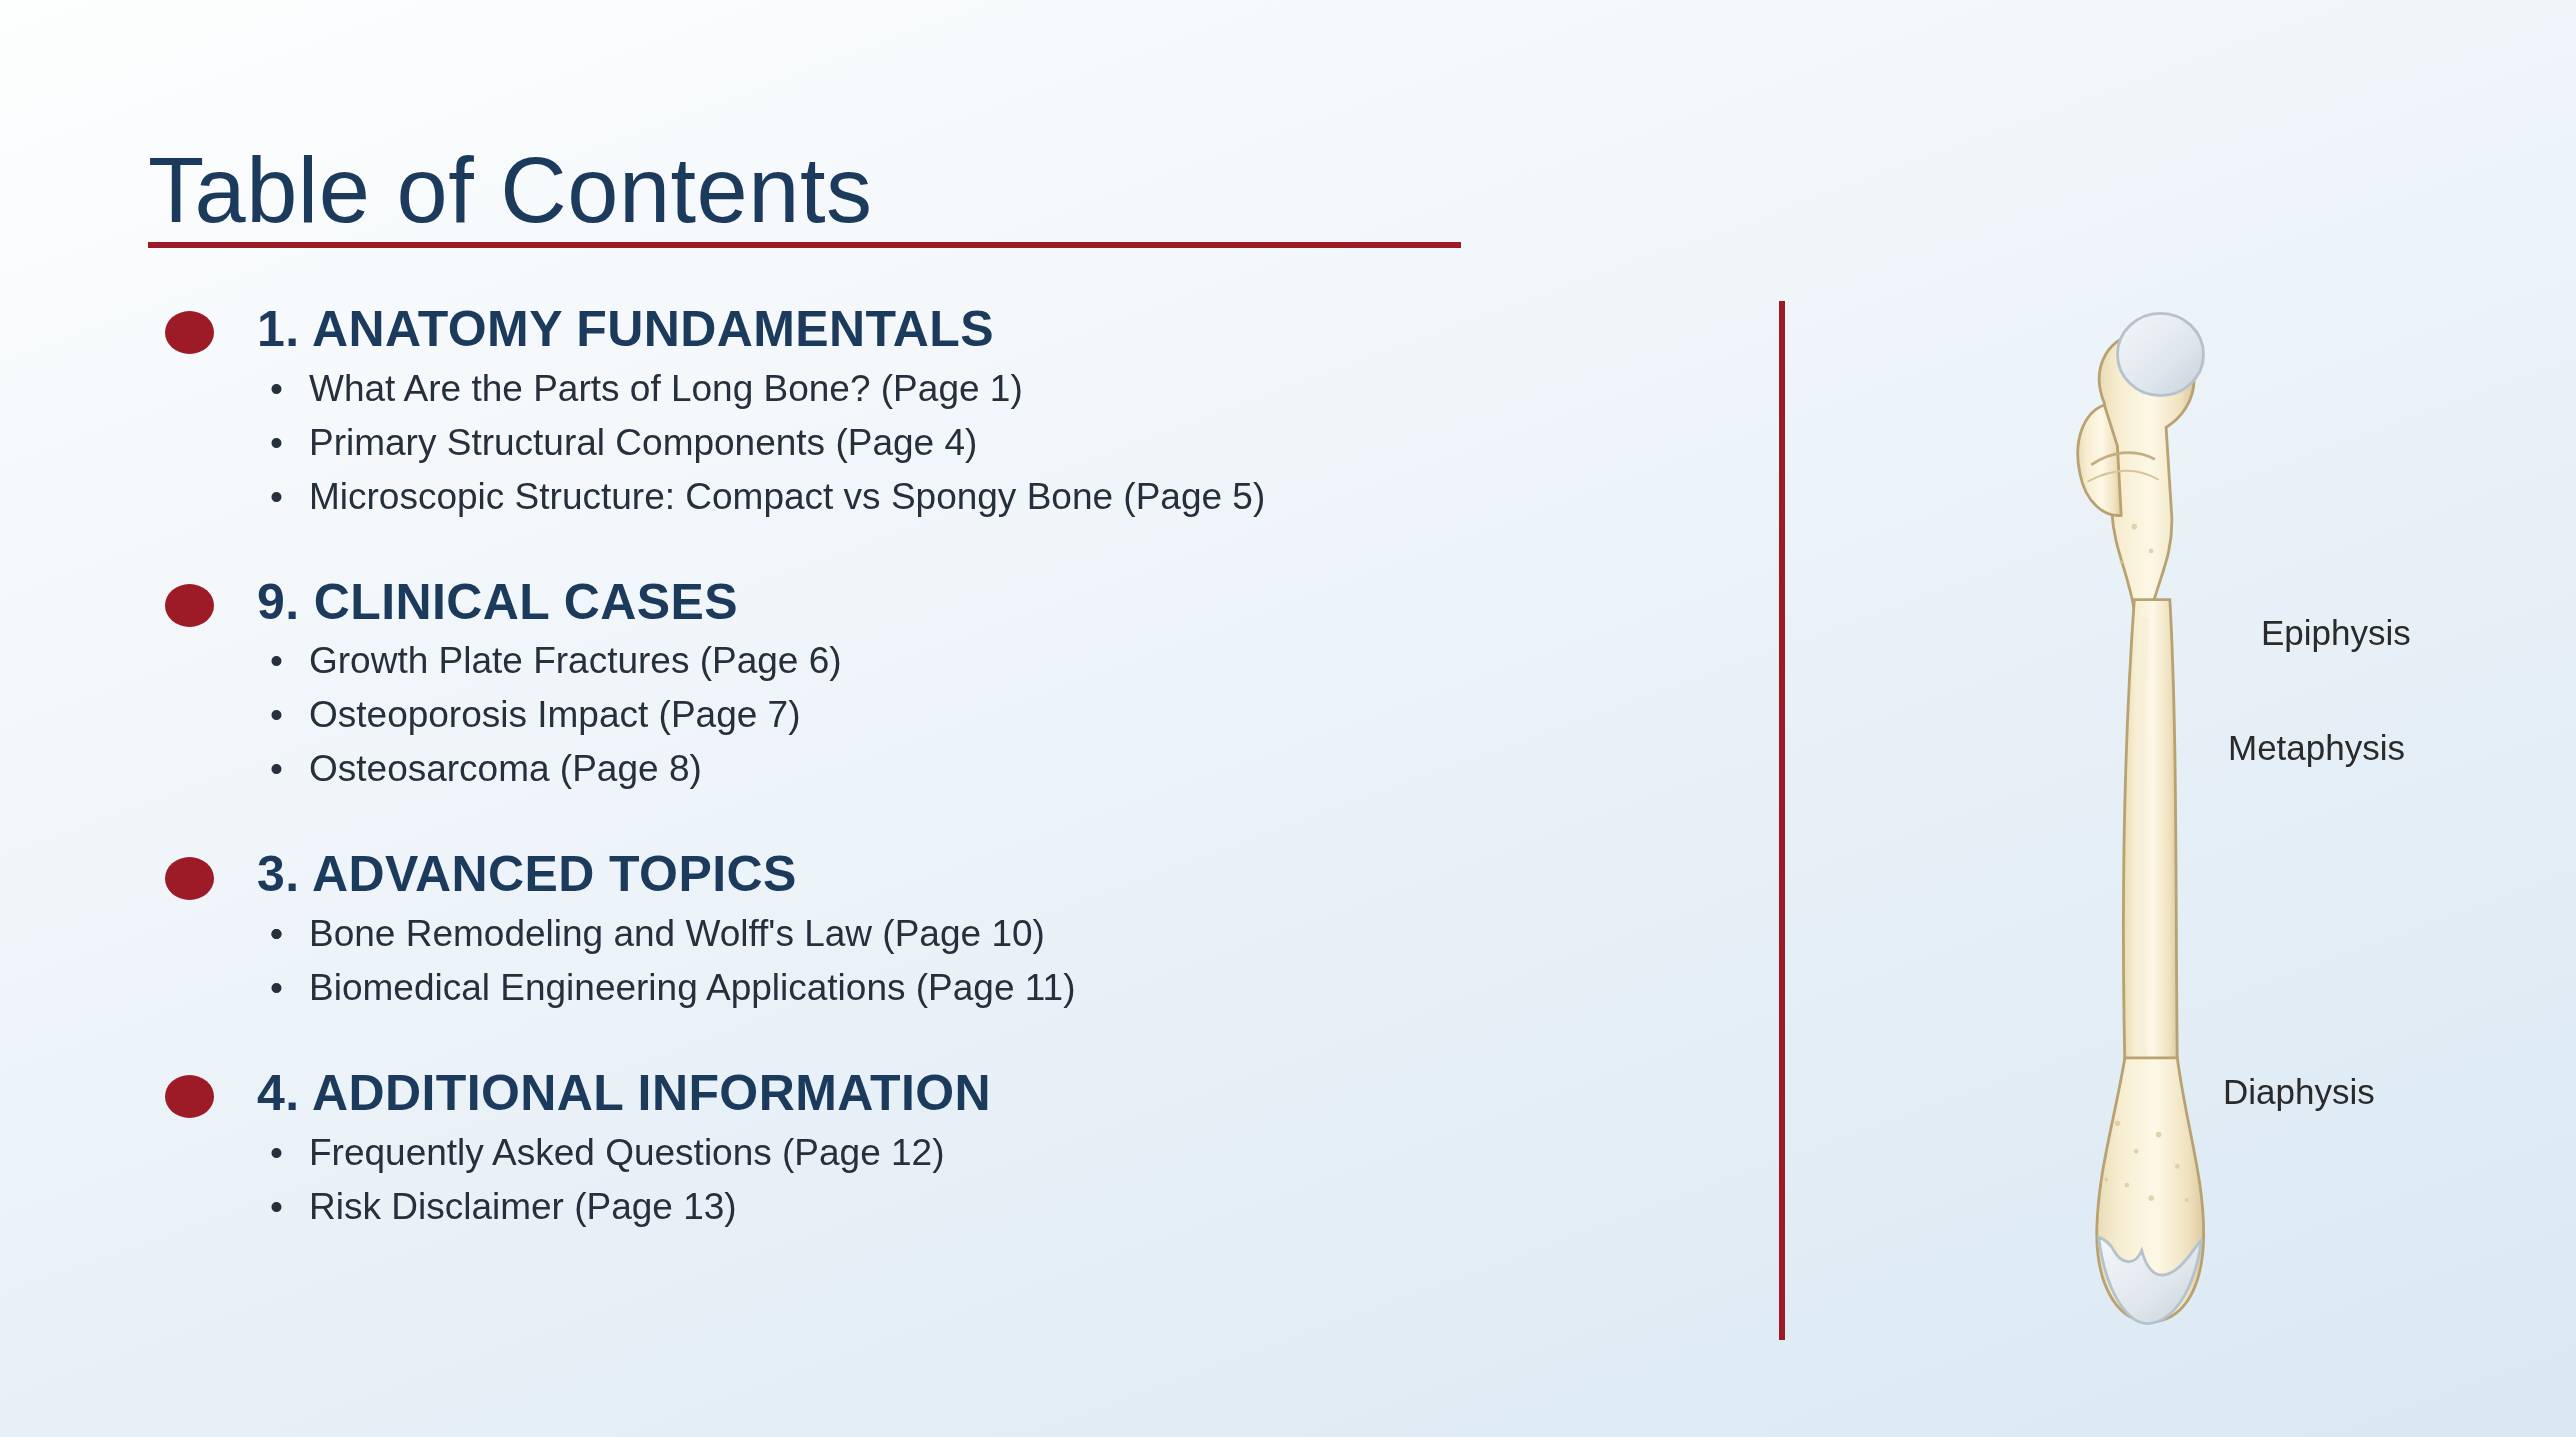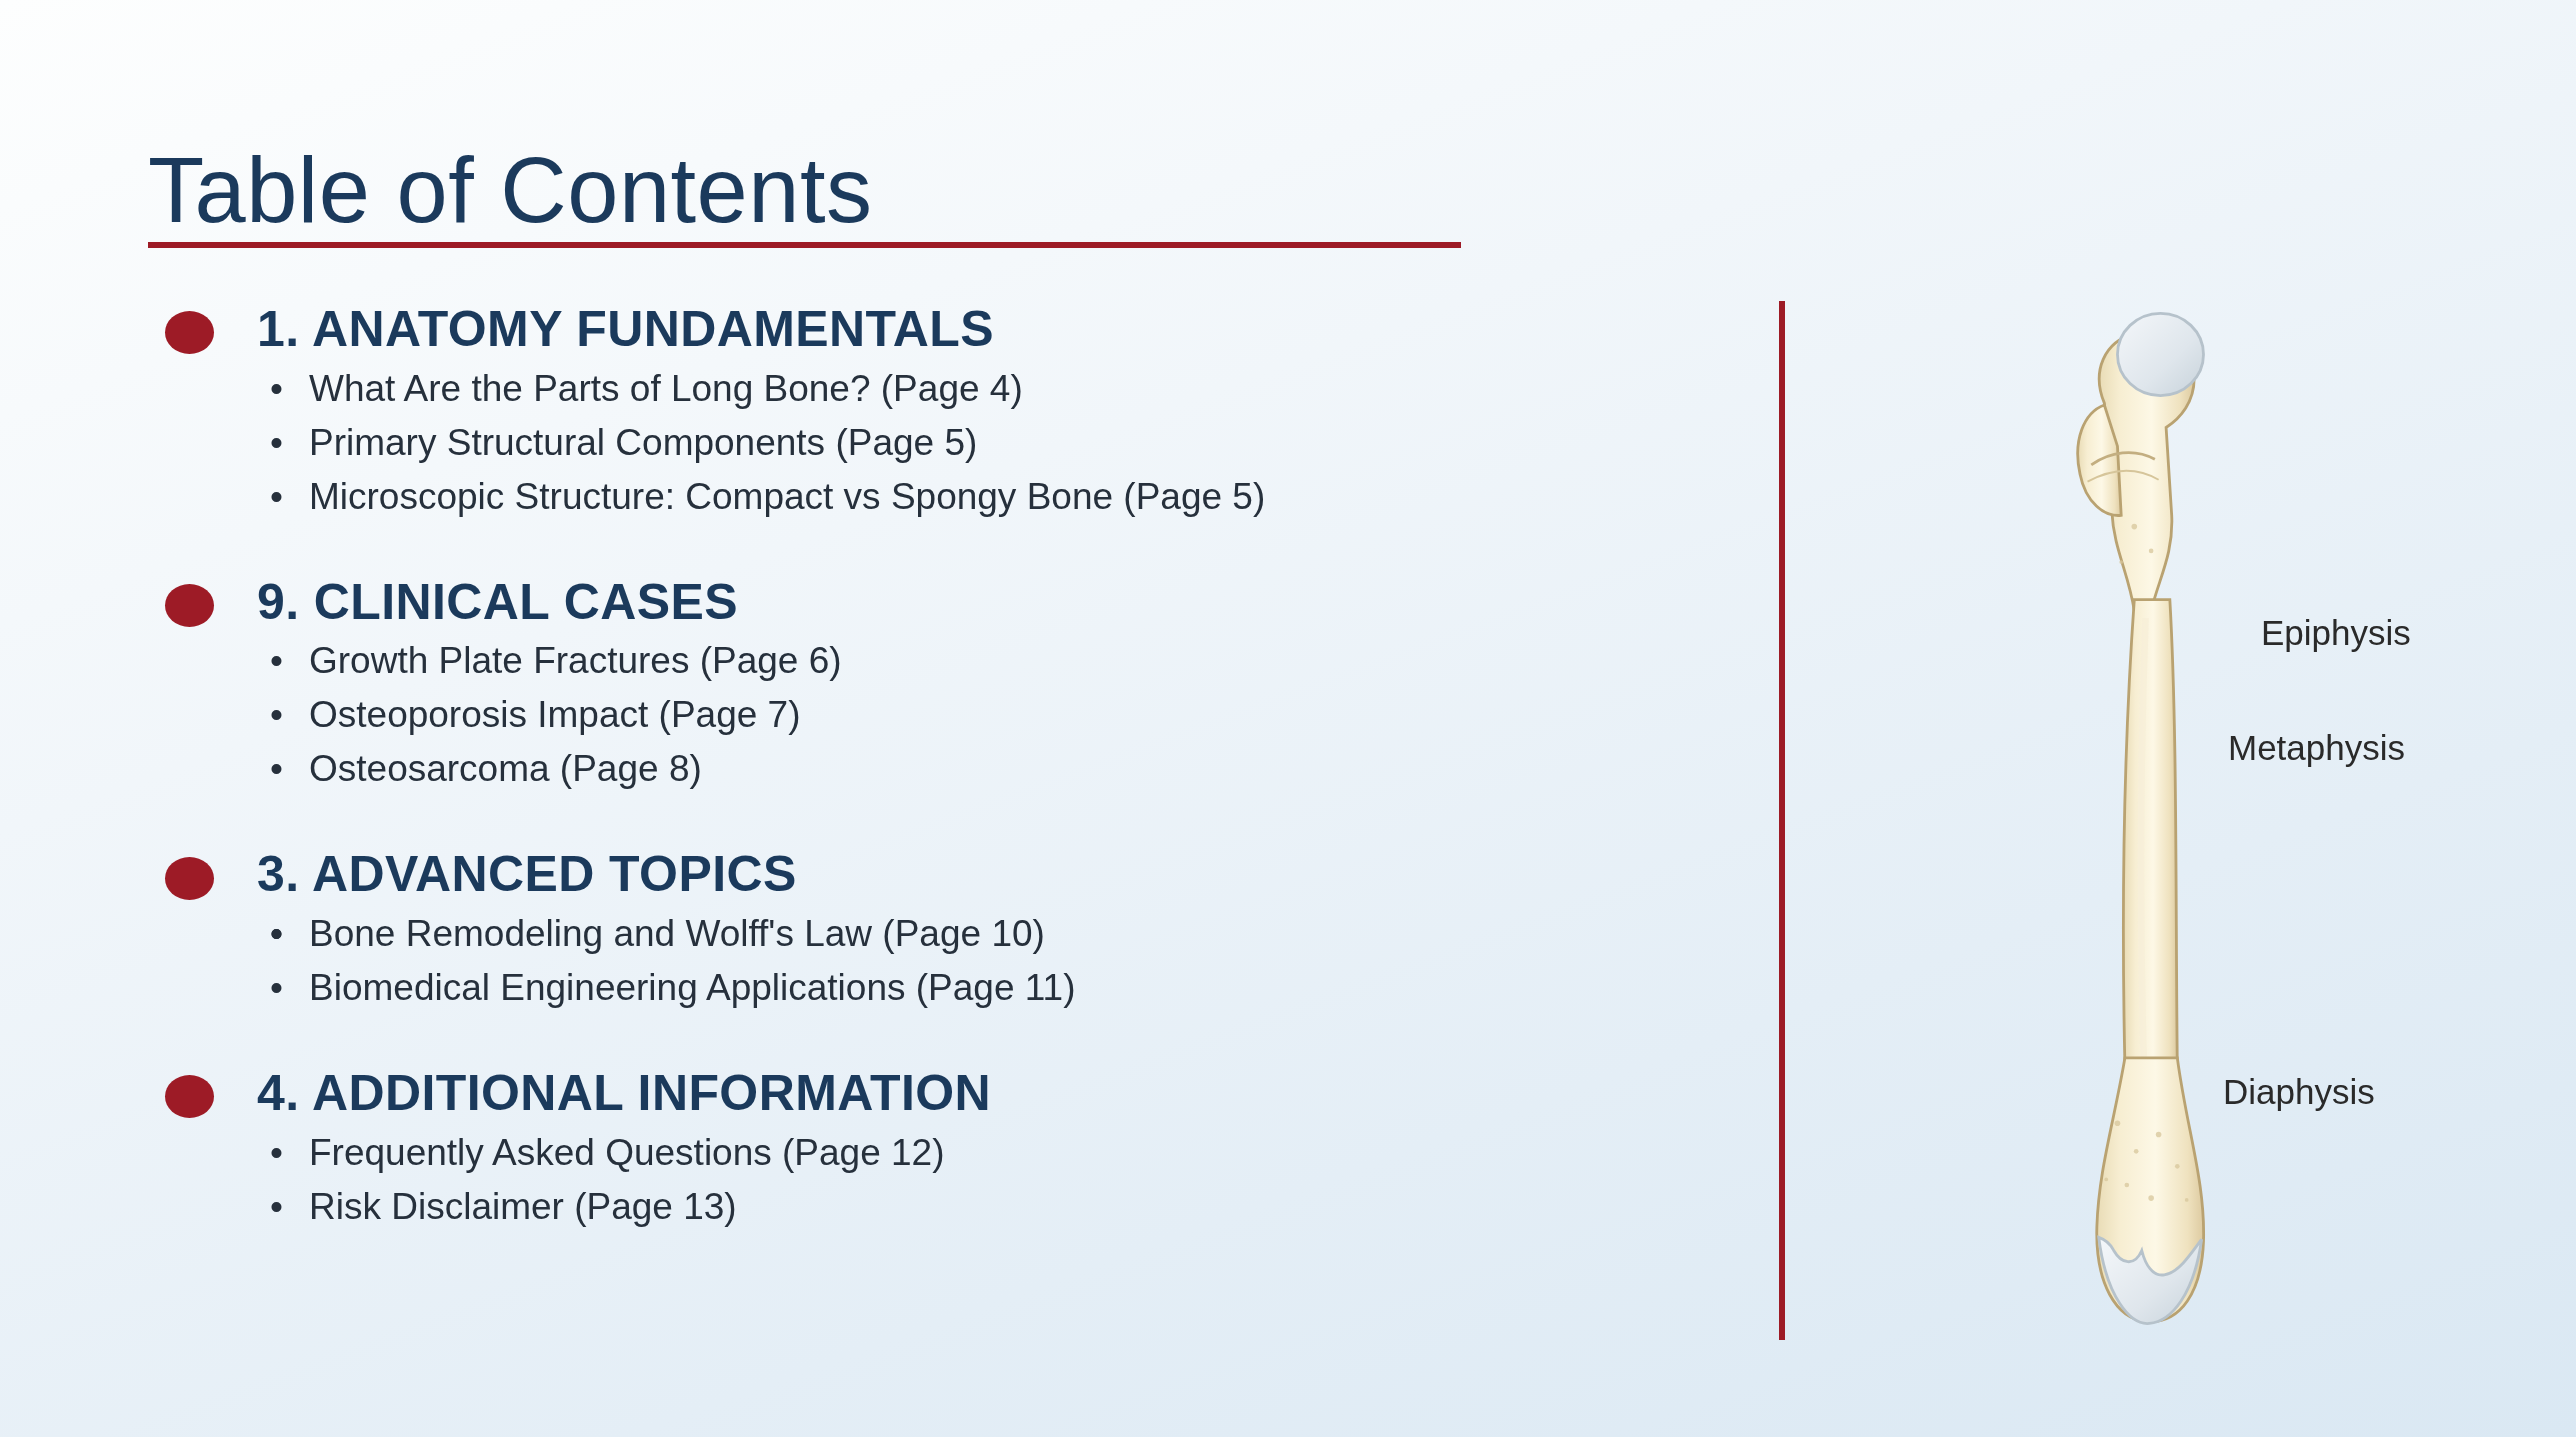--- a/index.html
+++ b/index.html
@@ -134,25 +134,25 @@
   <div class="title-rule"></div>
 
   <div class="toc">
 
     <div class="toc-section">
       <span class="bullet-dot"></span>
       <div class="section-heading">1. ANATOMY FUNDAMENTALS</div>
       <ul class="sub-list">
         <li class="sub-item">
           <span class="tick">•</span>
-          <span>What Are the Parts of Long Bone? (Page 4)</span>
-        </li>
-        <li class="sub-item">
-          <span class="tick">•</span>
-          <span>Primary Structural Components (Page 5)</span>
+          <span>What Are the Parts of Long Bone? (Page 1)</span>
+        </li>
+        <li class="sub-item">
+          <span class="tick">•</span>
+          <span>Primary Structural Components (Page 4)</span>
         </li>
         <li class="sub-item">
           <span class="tick">•</span>
           <span>Microscopic Structure: Compact vs Spongy Bone (Page 5)</span>
         </li>
       </ul>
     </div>
 
     <div class="toc-section">
       <span class="bullet-dot"></span>

